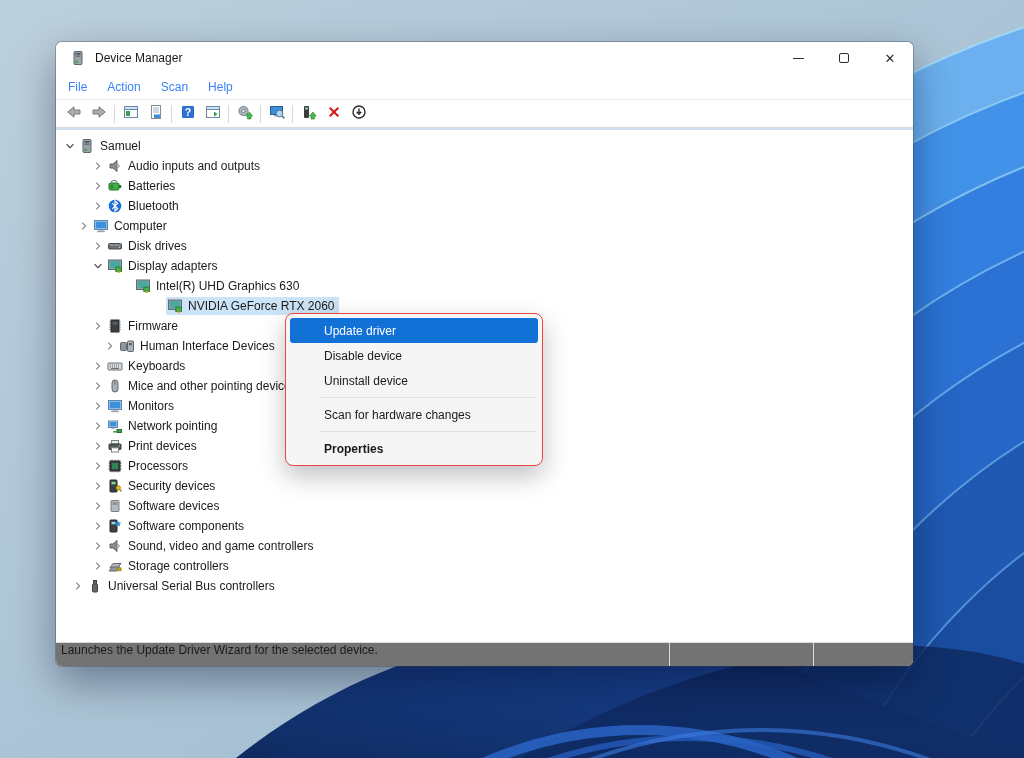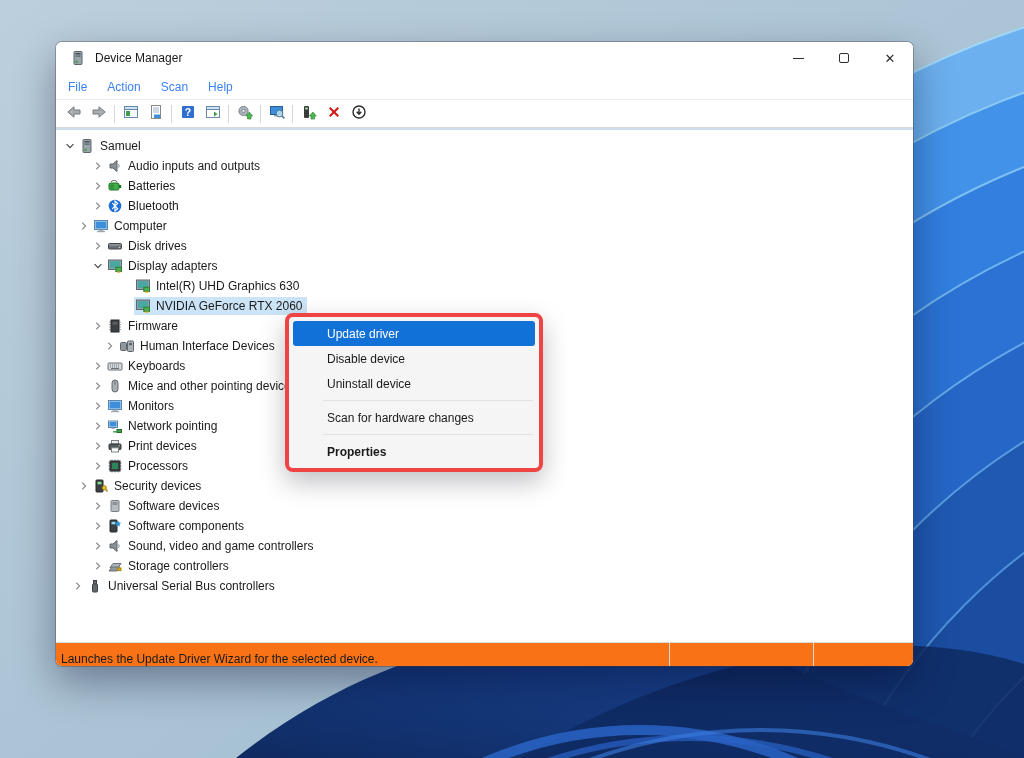--- a/index.html
+++ b/index.html
@@ -34,29 +34,29 @@
 
   .treearea { flex:1; background:#fff; border-top:2px solid #cfdeee; padding-top:6px;
               overflow:hidden; font-size:12px; color:#1a1a1a; }
   .trow { height:20px; display:flex; align-items:center; white-space:nowrap; }
   .chev { width:16px; height:16px; flex:none; display:flex; align-items:center; justify-content:center; }
   .hl { display:flex; align-items:center; padding:1px 4px 1px 1px; }
   .hl.selected { background:#cce4f7; }
   .ticon { width:16px; height:16px; flex:none; margin-right:5px; }
   .tlabel { line-height:16px; }
 
-  .statusbar { height:24px; flex:none; background:#f97316; border-top:1px solid #dcdcdc;
-               display:flex; align-items:flex-end; font-size:12px; color:#1a1a1a; padding-left:5px; }
+  .statusbar { height:24px; flex:none; background:#737373; border-top:1px solid #dcdcdc;
+               display:flex; align-items:flex-start; font-size:12px; color:#1a1a1a; padding-left:5px; }
   .status-pane-1 { margin-left:auto; width:144px; height:100%; border-left:1px solid #dcdcdc; }
   .status-pane-2 { width:100px; height:100%; border-left:1px solid #dcdcdc; }
 
   
   .context-menu {
     position:absolute; left:285px; top:313px; width:258px; z-index:20;
-    background:#f5f5f5; border:4px solid #ef4444; border-radius:8px;
+    background:#f5f5f5; border:1px solid #ef4444; border-radius:8px;
     box-shadow:0 10px 26px rgba(0,0,20,.25); padding:4px 0;
   }
   .cm-item { height:25px; display:flex; align-items:center; padding-left:34px; margin:0 4px;
              font-size:12px; color:#1a1a1a; border-radius:3px; }
   .cm-item.highlight { background:#1271d6; color:#ffffff; }
   .cm-item.bold { font-weight:700; }
   .cm-sep { height:1px; background:#e1e1e1; margin:4px 6px 4px 34px; }
 </style>
 </head>
 <body>
@@ -310,21 +310,21 @@
           <span class="hl">
             <span class="ticon"><svg width="16" height="16" viewBox="0 0 16 16">
                 <rect x="1.5" y="2" width="13" height="9.5" fill="#9aa4ac" stroke="#5f6972"></rect>
                 <rect x="2.8" y="3.2" width="10.4" height="7" fill="#49a8a2"></rect>
                 <rect x="8.8" y="9.2" width="5.7" height="4.2" fill="#4ab04f" stroke="#2d7d34"></rect>
                 <rect x="10" y="13.4" width="3.4" height="1.3" fill="#e0a81c"></rect>
               </svg></span>
             <span class="tlabel">Intel(R) UHD Graphics 630</span>
           </span>
         </div>
-        <div class="trow" style="padding-left: 62px;">
+        <div class="trow" style="padding-left: 62px; gap: 32px;">
           <span class="chev"></span>
           <span class="hl selected">
             <span class="ticon"><svg width="16" height="16" viewBox="0 0 16 16">
                 <rect x="1.5" y="2" width="13" height="9.5" fill="#9aa4ac" stroke="#5f6972"></rect>
                 <rect x="2.8" y="3.2" width="10.4" height="7" fill="#49a8a2"></rect>
                 <rect x="8.8" y="9.2" width="5.7" height="4.2" fill="#4ab04f" stroke="#2d7d34"></rect>
                 <rect x="10" y="13.4" width="3.4" height="1.3" fill="#e0a81c"></rect>
               </svg></span>
             <span class="tlabel">NVIDIA GeForce RTX 2060</span>
           </span>
@@ -444,21 +444,21 @@
           </span>
           <span class="hl">
             <span class="ticon"><svg width="16" height="16" viewBox="0 0 16 16">
                 <path d="M5 1.5v1.5M8 1.5v1.5M11 1.5v1.5M5 13v1.5M8 13v1.5M11 13v1.5M1.5 5h1.5M1.5 8h1.5M1.5 11h1.5M13 5h1.5M13 8h1.5M13 11h1.5" stroke="#6f7478"></path>
                 <rect x="3" y="3" width="10" height="10" fill="#3c4043" stroke="#26282a"></rect>
                 <rect x="5" y="5" width="6" height="6" fill="#2f855a"></rect>
               </svg></span>
             <span class="tlabel">Processors</span>
           </span>
         </div>
-        <div class="trow" style="padding-left: 20px;">
+        <div class="trow" style="padding-left: 34px;">
           <span class="chev">
             <svg width="16" height="16" viewBox="0 0 16 16">
               <path d="M6.2 4.6L9.6 8l-3.4 3.4" stroke="#8a8a8a" stroke-width="1.2" fill="none"></path>
             </svg>
           </span>
           <span class="hl">
             <span class="ticon"><svg width="16" height="16" viewBox="0 0 16 16">
                 <rect x="3" y="2" width="7" height="12" rx="0.8" fill="#3c4043" stroke="#26282a"></rect>
                 <rect x="4.5" y="3.8" width="4" height="2.5" fill="#7ee08a"></rect>
                 <circle cx="11.3" cy="9.8" r="2.1" fill="#e9c12f" stroke="#a8860f"></circle>

